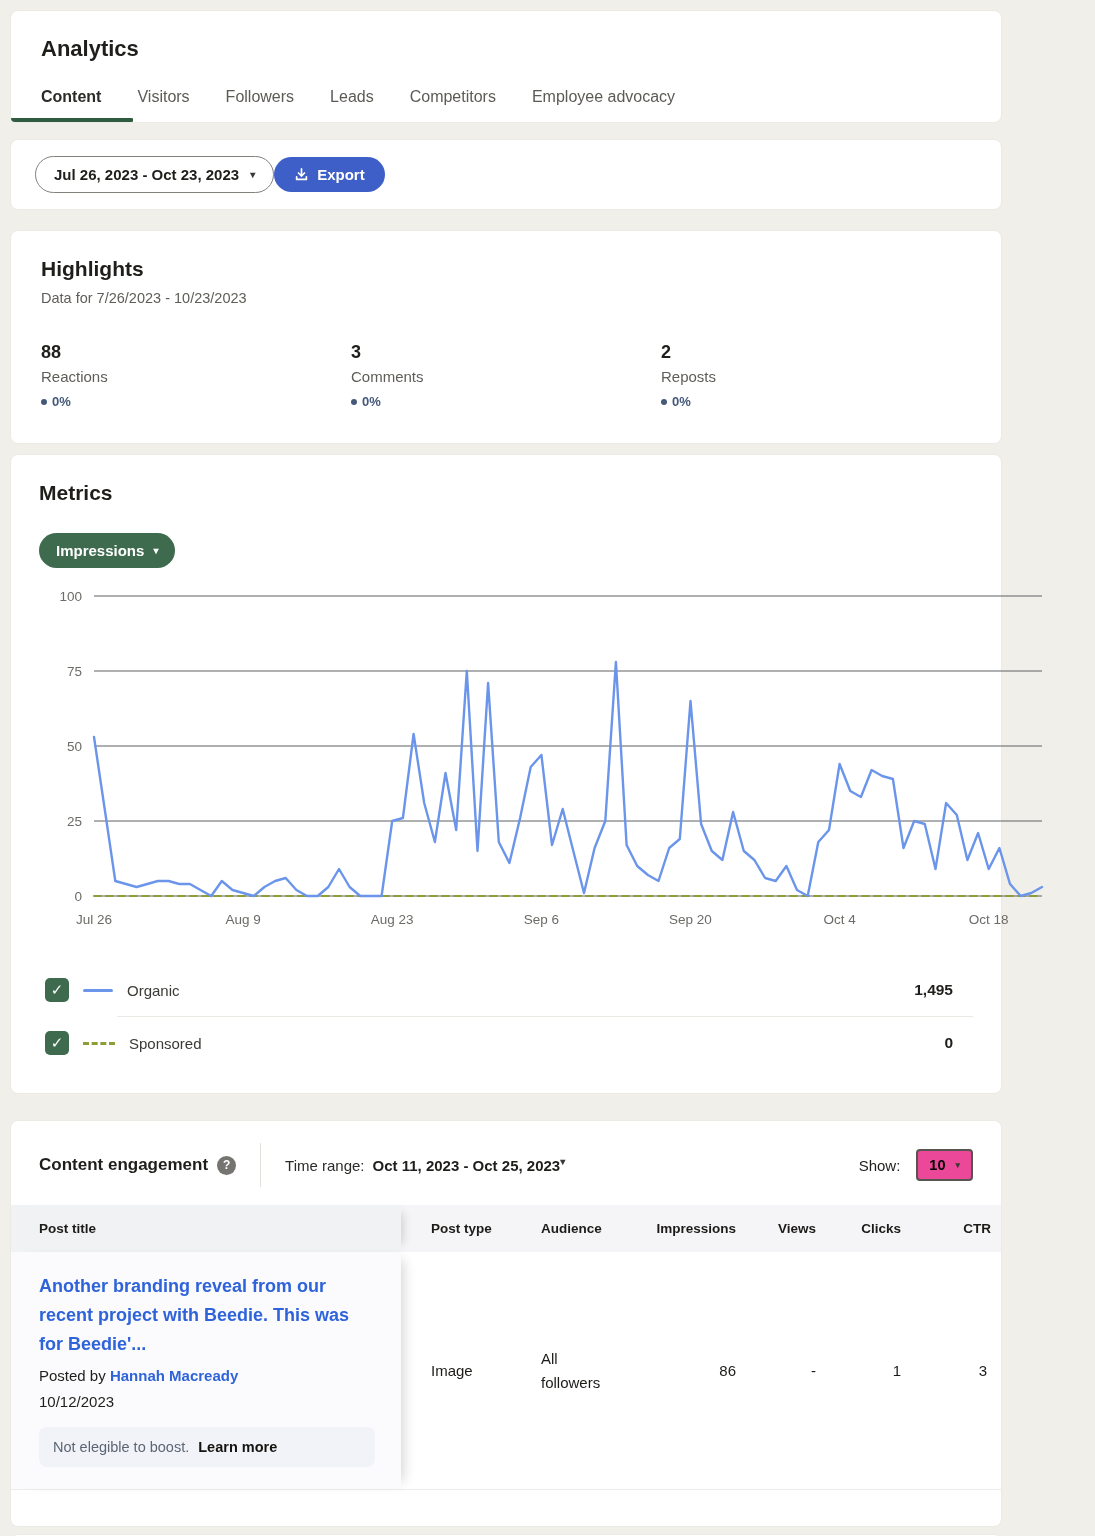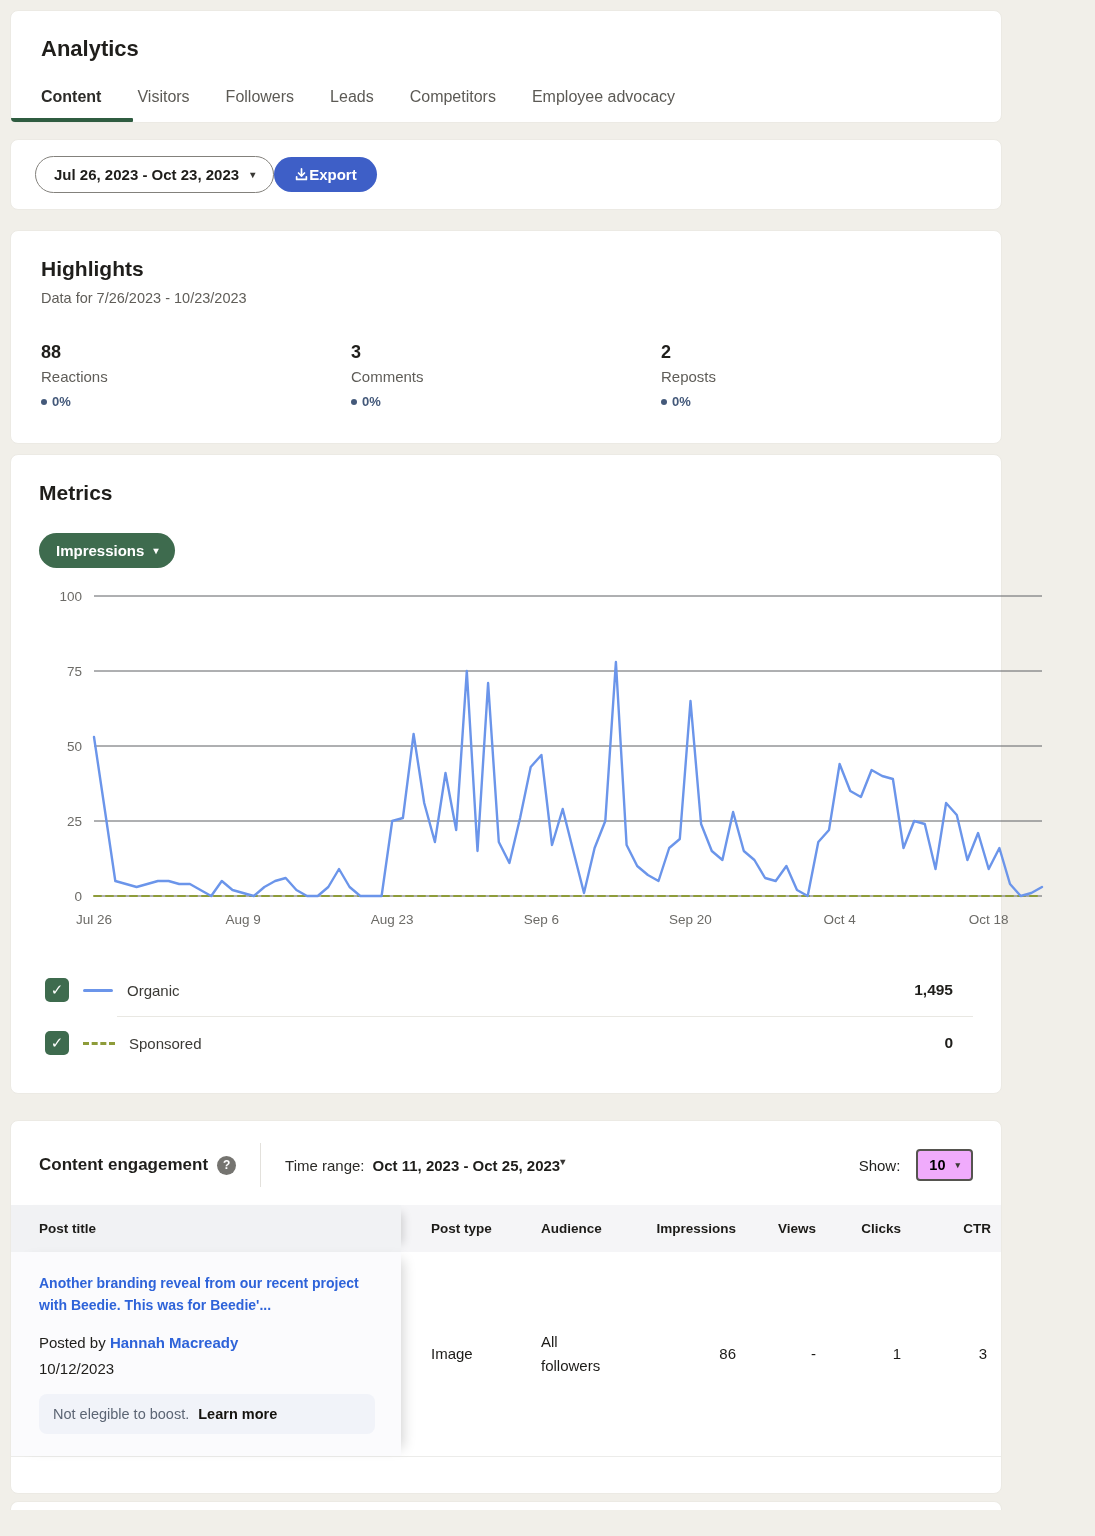--- a/index.html
+++ b/index.html
@@ -34,21 +34,21 @@
     padding: 16px 24px; margin-bottom: 20px;
   }
   .date-pill {
     display: inline-flex; align-items: center; gap: 11px;
     border: 1px solid #83817c; border-radius: 20px; background: #fff;
     padding: 9px 18px; font-size: 15px; font-weight: 600;
     font-family: inherit; color: #1f1e1b; cursor: pointer;
   }
   .caret { font-size: 10px; color: #3a3936; line-height: 1; }
   .export-btn {
-    display: inline-flex; align-items: center; gap: 0;
+    display: inline-flex; align-items: center; gap: 8px;
     background: #3e5fc7; color: #fff; border: none; border-radius: 20px;
     padding: 9px 20px; font-size: 15px; font-weight: 700;
     font-family: inherit; cursor: pointer;
   }
 
   
   .card-highlights { padding: 26px 30px 34px; margin-bottom: 10px; }
   .h2 { font-size: 21px; font-weight: 700; margin: 0; }
   .subtitle { font-size: 14.5px; color: #5f5d58; margin: 9px 0 0; }
   .stats { display: grid; grid-template-columns: 1fr 1fr 1fr; margin-top: 36px; }
@@ -93,21 +93,21 @@
     color: #fff; font-size: 12px; font-weight: 700; display: flex;
     align-items: center; justify-content: center; margin-left: 9px; cursor: pointer;
   }
   .vdiv { width: 1px; height: 44px; background: #e3e1dc; margin: 0 24px; }
   .tr-label { font-size: 15px; color: #2c2b28; margin-right: 8px; }
   .tr-value { display: inline-flex; align-items: flex-start; gap: 0; font-size: 15px; font-weight: 700; cursor: pointer; }
   .show-group { margin-left: auto; display: flex; align-items: center; gap: 16px; }
   .show-label { font-size: 15px; }
   .show-select {
     display: inline-flex; align-items: center; gap: 10px;
-    border: 2px solid #55544f; border-radius: 4px; background: #f0abfc;
+    border: 2px solid #55544f; border-radius: 4px; background: #ec4899;
     padding: 6px 11px; font-size: 14.5px; font-weight: 600;
     font-family: inherit; cursor: pointer;
   }
   .show-select .caret { font-size: 9px; }
 
   .grid-cols { display: grid; grid-template-columns: 390px 100px 105px 130px 80px 85px 90px 95px; }
   .thead { background: #f5f5f7; }
   .th { font-size: 13.5px; font-weight: 700; padding: 16px 0; color: #1c1b18; }
   .th-first { padding-left: 28px; background: #f1f2f4; box-shadow: 10px 0 10px -8px rgba(0,0,0,.16); position: relative; z-index: 2; }
   .pl-30 { padding-left: 30px; }
@@ -116,22 +116,22 @@
   .pr-4 { padding-right: 4px; }
 
   .trow { border-bottom: 1px solid #ececea; }
   .td { display: flex; align-items: center; font-size: 15px; color: #1c1b18; }
   .td-first {
     display: block; background: #fbfbfd; padding: 20px 26px 22px 28px;
     box-shadow: 10px 0 12px -8px rgba(0,0,0,.18); position: relative; z-index: 2;
   }
   .td.ta-r { justify-content: flex-end; }
   .audience-text { width: 70px; line-height: 1.6; }
-  .post-link { color: #2e63d9; font-weight: 700; font-size: 14px; line-height: 1.6; text-decoration: none; display: block; cursor: pointer; }
-  .posted-line { margin-top: 17px; font-size: 15px; }
+  .post-link { color: #2e63d9; font-weight: 700; font-size: 18px; line-height: 1.6; text-decoration: none; display: block; cursor: pointer; }
+  .posted-line { margin-top: 9px; font-size: 15px; }
   .author-link { color: #2e63d9; font-weight: 600; text-decoration: none; cursor: pointer; }
   .post-date { margin-top: 9px; font-size: 15px; }
   .boost-badge {
     margin-top: 17px; background: #f1f3f9; border-radius: 8px;
     padding: 12px 14px; font-size: 14.5px; color: #5c6574;
   }
   .learn-more { font-weight: 700; color: #15130f; margin-left: 5px; cursor: pointer; }
   .tfoot { height: 36px; }
 
   .next-card-strip { height: 9px; background: #fff; border: 1px solid #eceae4; border-bottom: none; border-radius: 8px 8px 0 0; margin-top: 7px; }

